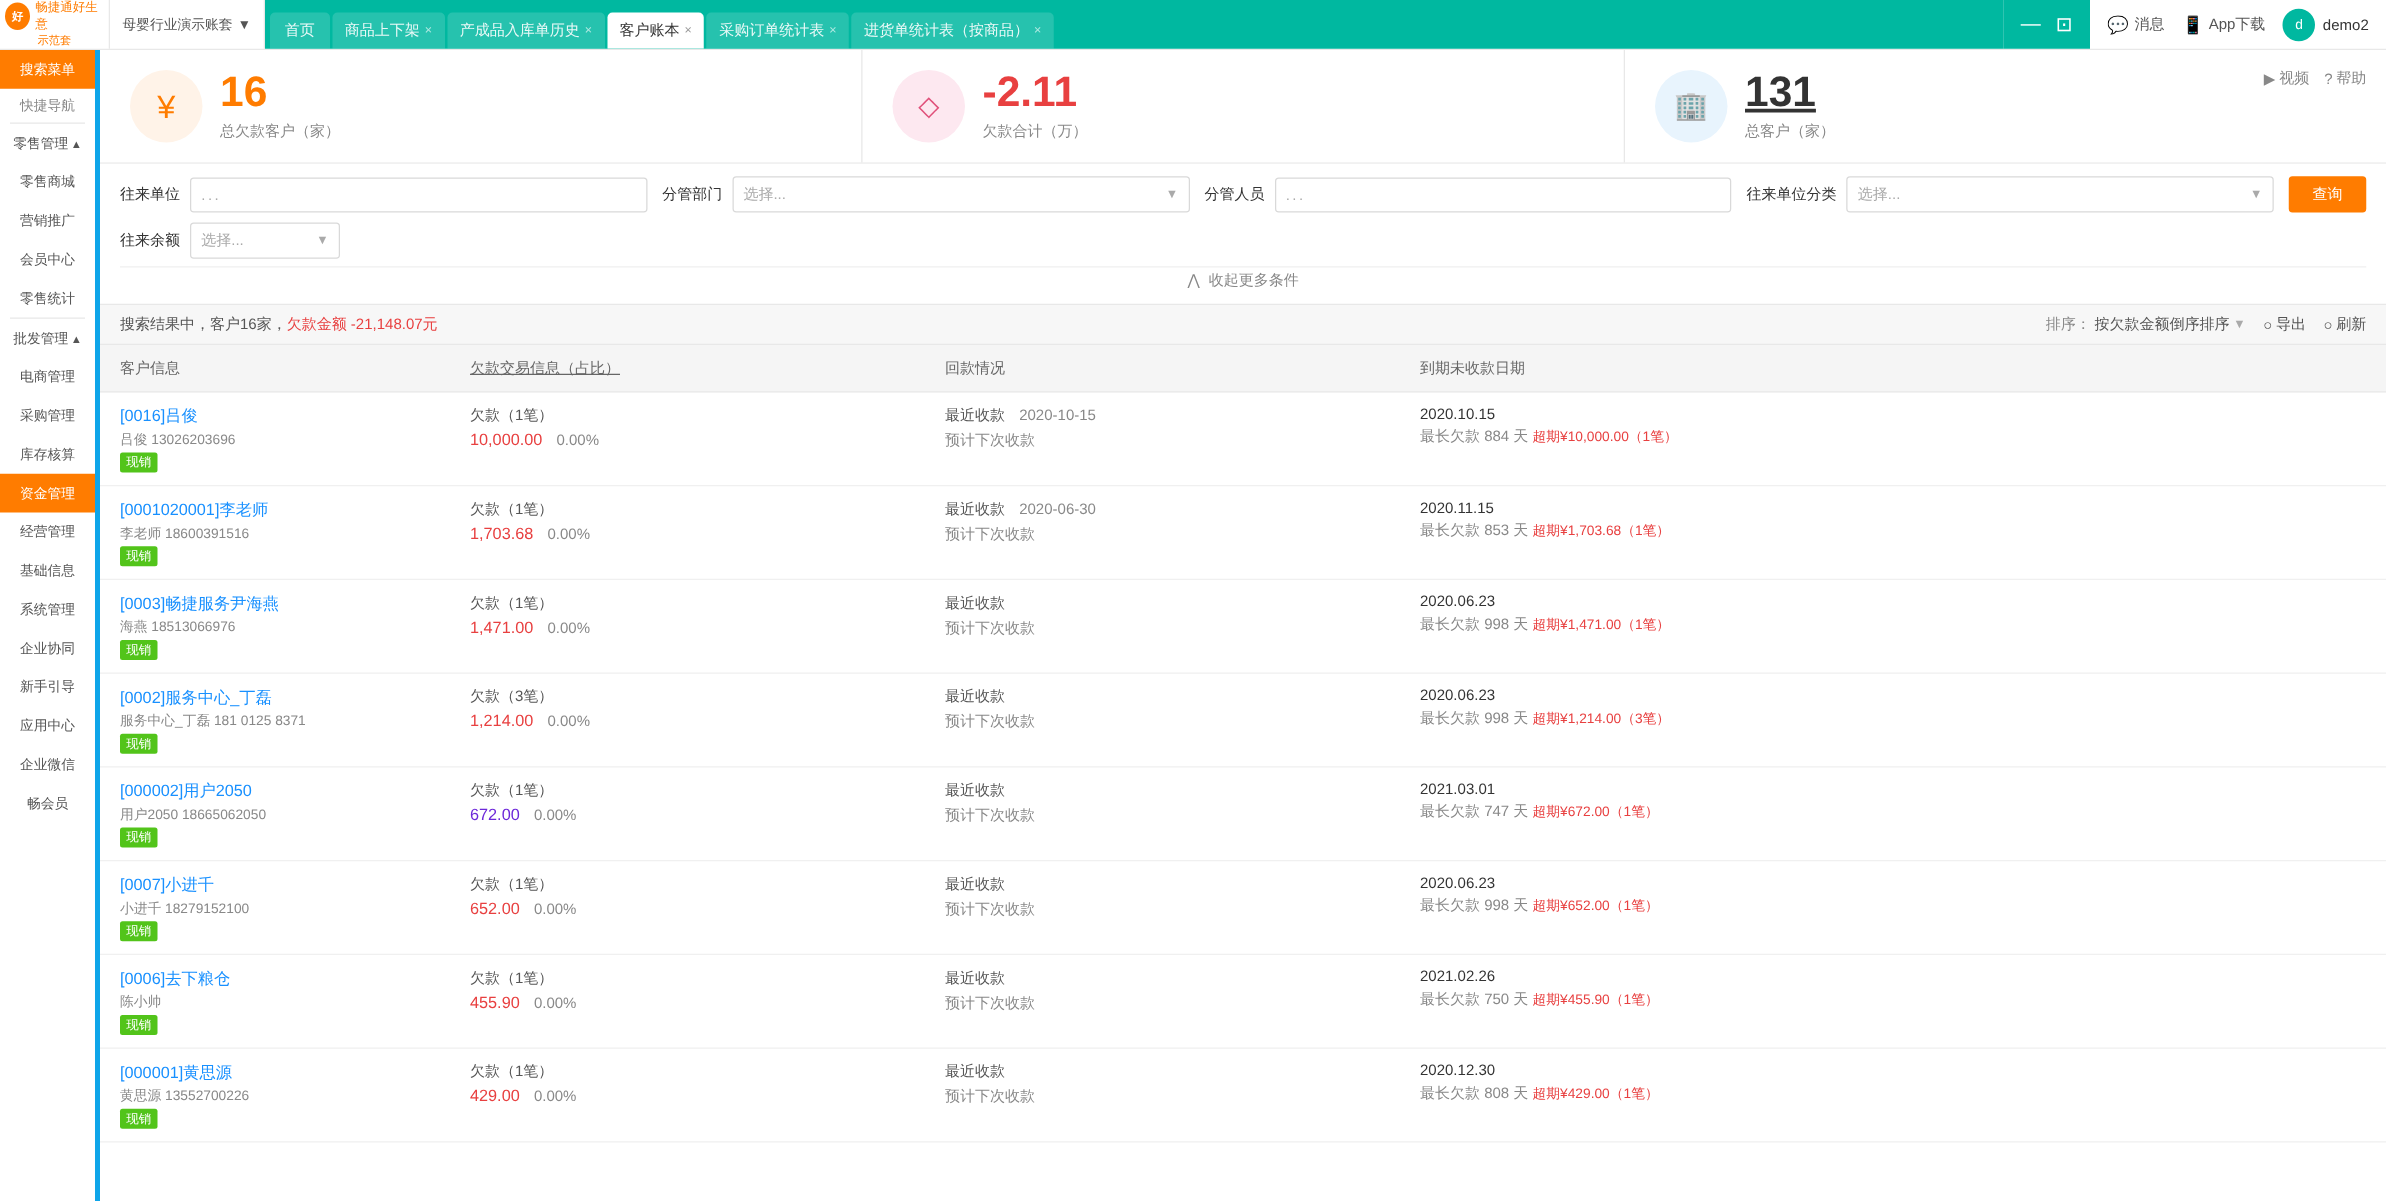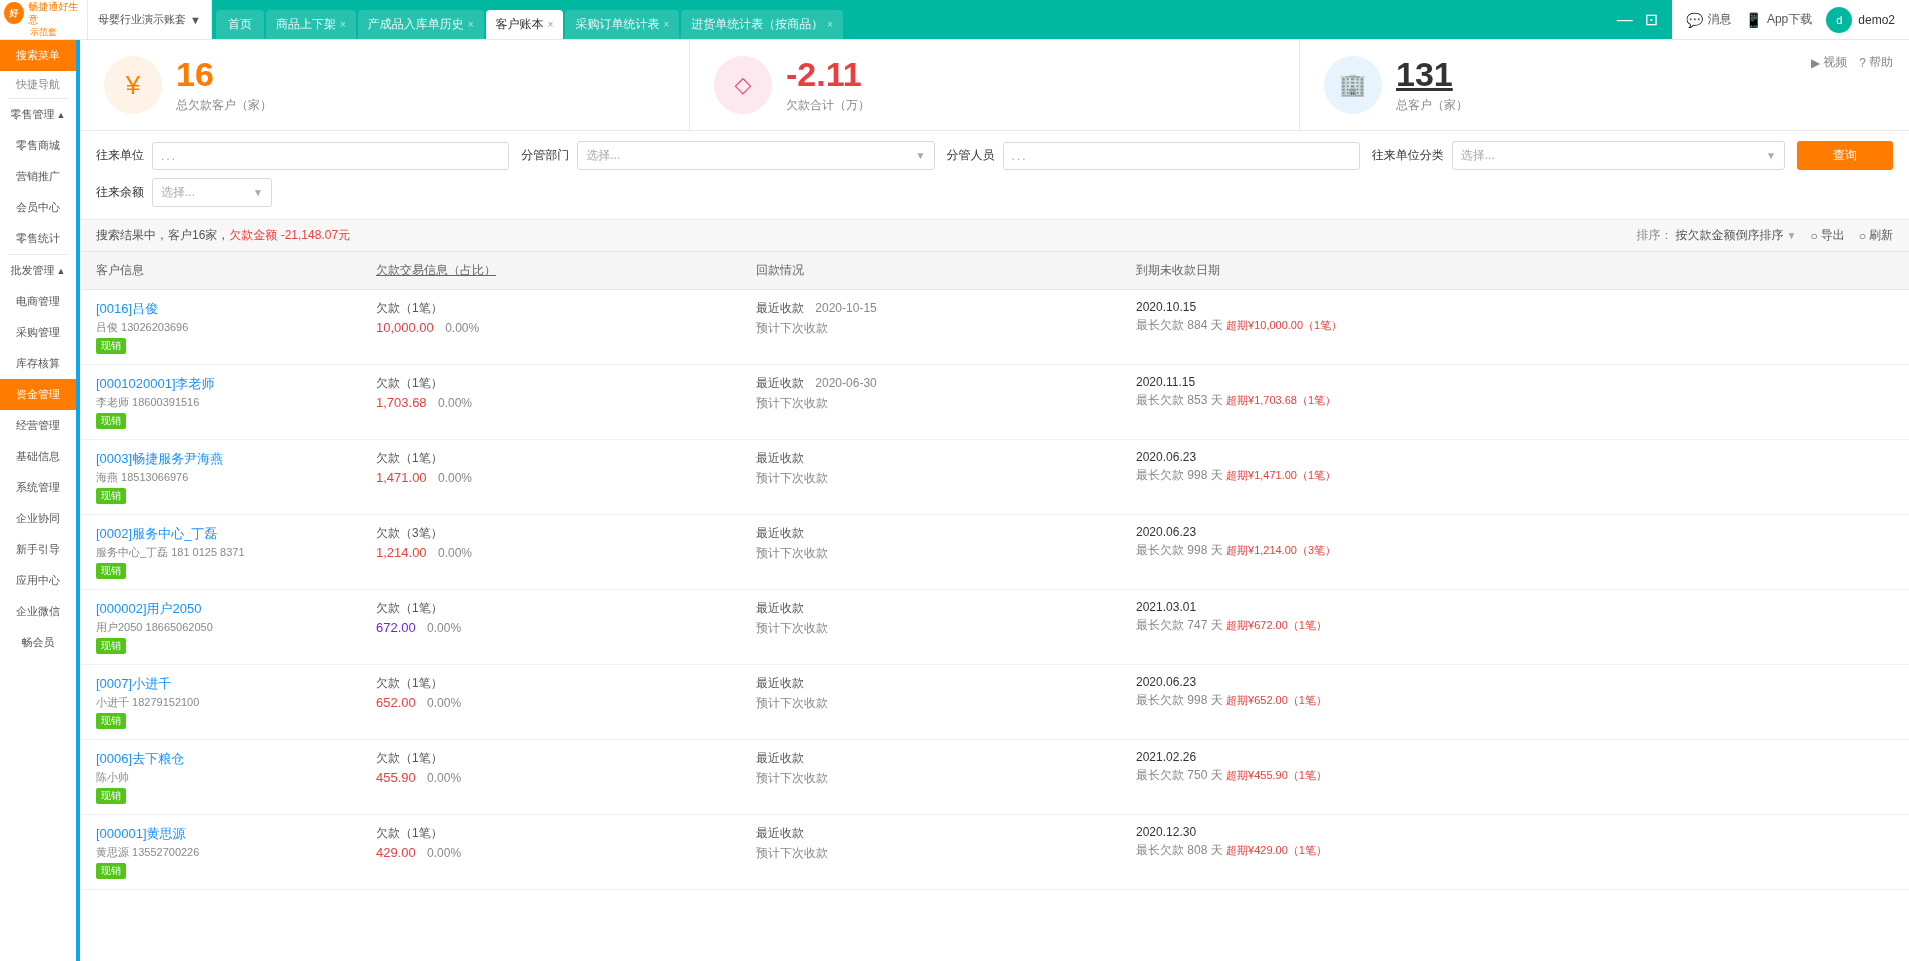--- a/index.html
+++ b/index.html
@@ -179,33 +179,37 @@
               <span style="color:#aaa;letter-spacing:2px;">...</span>
             </div>
           </div>
           <div style="display:flex; align-items:center; gap:8px; flex:1;">
             <span style="font-size:12px;color:#333;white-space:nowrap;">往来单位分类</span>
             <div style="flex:1;border:1px solid #d9d9d9;border-radius:3px;padding:5px 8px;font-size:12px;display:flex;align-items:center;justify-content:space-between;cursor:pointer;min-height:28px;min-width:160px;">
               <span style="color:#aaa;">选择...</span>
               <span style="color:#aaa;font-size:10px;">▼</span>
             </div>
           </div>
-          <button style="background:#ff7c00;color:#fff;border:none;border-radius:3px;padding:6px 36px;font-size:12px;cursor:pointer;white-space:nowrap;">查询</button>
+          <button style="background:#ff7c00;color:#fff;border:none;border-radius:3px;padding:6px 19px;font-size:12px;cursor:pointer;white-space:nowrap;">查询</button>
         </div>
 
         <div style="display:flex; align-items:center; gap:12px; margin-bottom:6px;">
           <div style="display:flex; align-items:center; gap:8px;">
             <span style="font-size:12px;color:#333;white-space:nowrap;">往来余额</span>
             <div style="border:1px solid #d9d9d9;border-radius:3px;padding:5px 8px;font-size:12px;display:flex;align-items:center;justify-content:space-between;cursor:pointer;min-height:28px;min-width:120px;">
               <span style="color:#aaa;">选择...</span>
               <span style="color:#aaa;font-size:10px;">▼</span>
             </div>
           </div>
         </div>
 
+        <div style="text-align:center;padding:2px 0 4px;font-size:12px;color:#888;cursor:pointer;border-top:1px solid #f0f0f0;">
+          <span style="margin-right:4px;">⋀</span>
+          <span>收起更多条件</span>
+        </div>
       </div>
 
       <div style="display:flex;align-items:center;justify-content:space-between;padding:7px 16px;background:#f7f7f7;border-bottom:1px solid #e8e8e8;">
         <div style="font-size:12px;color:#555;">
           <span>搜索结果中，客户16家</span>，<span style="color:#e84040;">欠款金额 -21,148.07元</span>
         </div>
         <div style="display:flex;align-items:center;gap:14px;font-size:12px;color:#555;">
           <div style="display:flex;align-items:center;gap:3px;">
             <span style="color:#888;">排序：</span>
             <span>按欠款金额倒序排序</span>

